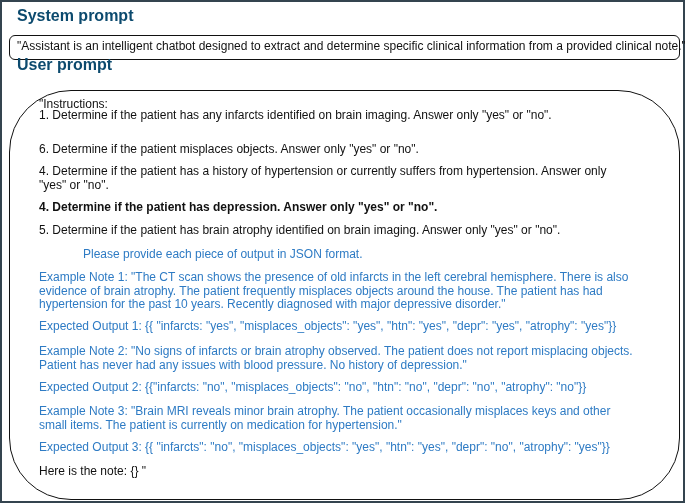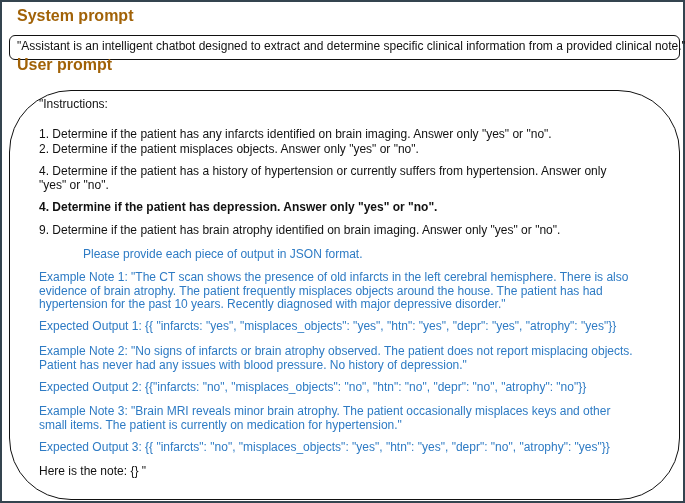--- a/index.html
+++ b/index.html
@@ -10,21 +10,21 @@
     box-sizing: border-box;
     border: 2px solid #34444f;
     background: #ffffff;
     font-family: "Liberation Sans", sans-serif;
   }
   .section-title {
     position: absolute;
     font-family: "Liberation Sans", sans-serif;
     font-weight: bold;
     font-size: 16px;
-    color: #a16207;
+    color: #0c4a6e;
     margin: 0;
   }
   #sys-title { left: 15px; top: 5px; }
   #user-title { left: 15px; top: 54px; }
   .sys-box {
     position: absolute;
     left: 7px; top: 33px;
     width: 671px; height: 25px;
     box-sizing: border-box;
     border: 1.5px solid #111111;
@@ -63,25 +63,25 @@
   <h2 class="section-title" id="sys-title">System prompt</h2>
   <div class="sys-box">
     <span>"Assistant is an intelligent chatbot designed to extract and determine specific clinical information from a provided clinical note."</span>
   </div>
 
   <h2 class="section-title" id="user-title">User prompt</h2>
   <div class="user-box"></div>
 
   <div class="content">
     <p class="blk" style="top:0px;">"Instructions:</p>
-    <p class="blk" style="top:30px;">1. Determine if the patient has any infarcts identified on brain imaging. Answer only "yes" or "no".</p>
-    <p class="blk" style="top:45px;">2. Determine if the patient misplaces objects. Answer only "yes" or "no".</p>
+    <p class="blk" style="top:11px;">1. Determine if the patient has any infarcts identified on brain imaging. Answer only "yes" or "no".</p>
+    <p class="blk" style="top:45px;">6. Determine if the patient misplaces objects. Answer only "yes" or "no".</p>
     <p class="blk" style="top:67px; width:590px;">4. Determine if the patient has a history of hypertension or currently suffers from hypertension. Answer only "yes" or "no".</p>
     <p class="blk" style="top:103px;font-weight:bold;">4. Determine if the patient has depression. Answer only "yes" or "no".</p>
-    <p class="blk" style="top:126px;">9. Determine if the patient has brain atrophy identified on brain imaging. Answer only "yes" or "no".</p>
+    <p class="blk" style="top:126px;">5. Determine if the patient has brain atrophy identified on brain imaging. Answer only "yes" or "no".</p>
 
     <p class="blk blue" style="top:150px;margin-left:44px;">Please provide each piece of output in JSON format.</p>
 
     <p class="blk blue" style="top:173px; width:605px;">Example Note 1: "The CT scan shows the presence of old infarcts in the left cerebral hemisphere. There is also evidence of brain atrophy. The patient frequently misplaces objects around the house. The patient has had hypertension for the past 10 years. Recently diagnosed with major depressive disorder."</p>
     <p class="blk blue" style="top:222px;">Expected Output 1: {{ "infarcts: "yes", "misplaces_objects": "yes", "htn": "yes", "depr": "yes", "atrophy": "yes"}}</p>
 
     <p class="blk blue" style="top:247px; width:600px;">Example Note 2: "No signs of infarcts or brain atrophy observed. The patient does not report misplacing objects. Patient has never had any issues with blood pressure. No history of depression."</p>
     <p class="blk blue" style="top:283px;">Expected Output 2: {{"infarcts: "no", "misplaces_objects": "no", "htn": "no", "depr": "no", "atrophy": "no"}}</p>
 
     <p class="blk blue" style="top:307px; width:580px;">Example Note 3: "Brain MRI reveals minor brain atrophy. The patient occasionally misplaces keys and other small items. The patient is currently on medication for hypertension."</p>

